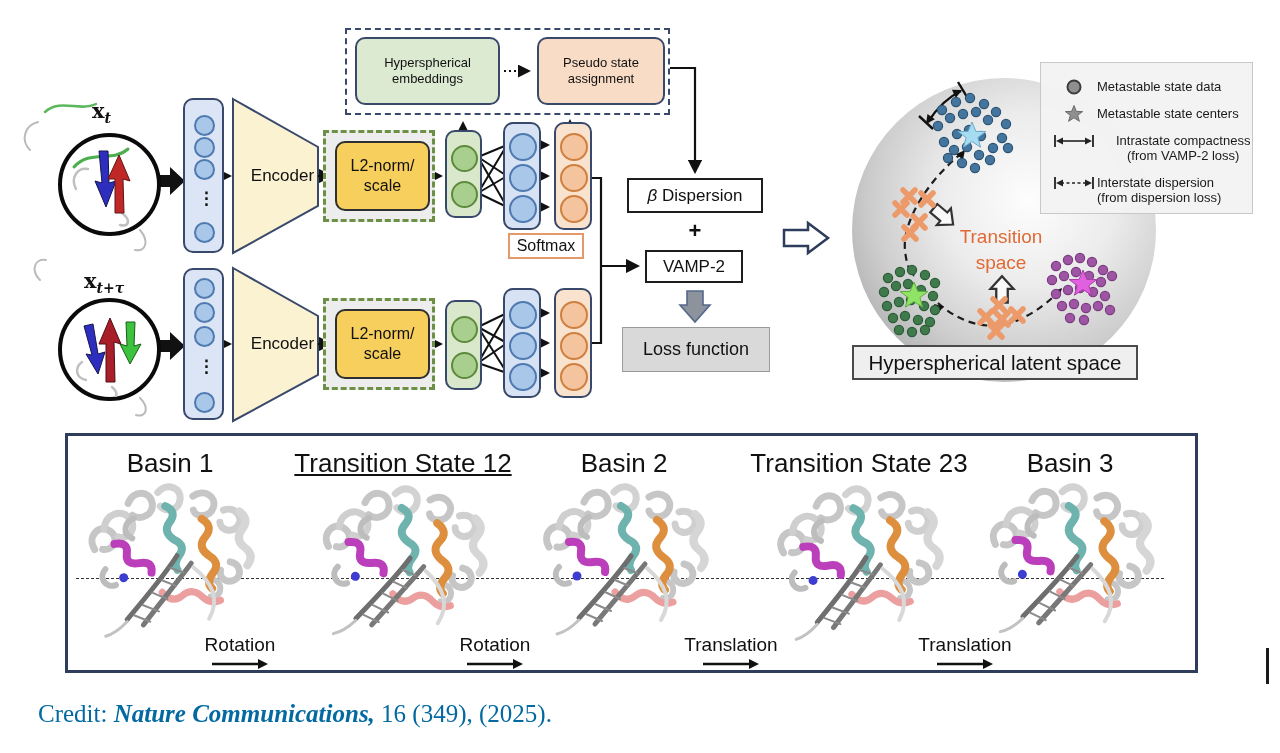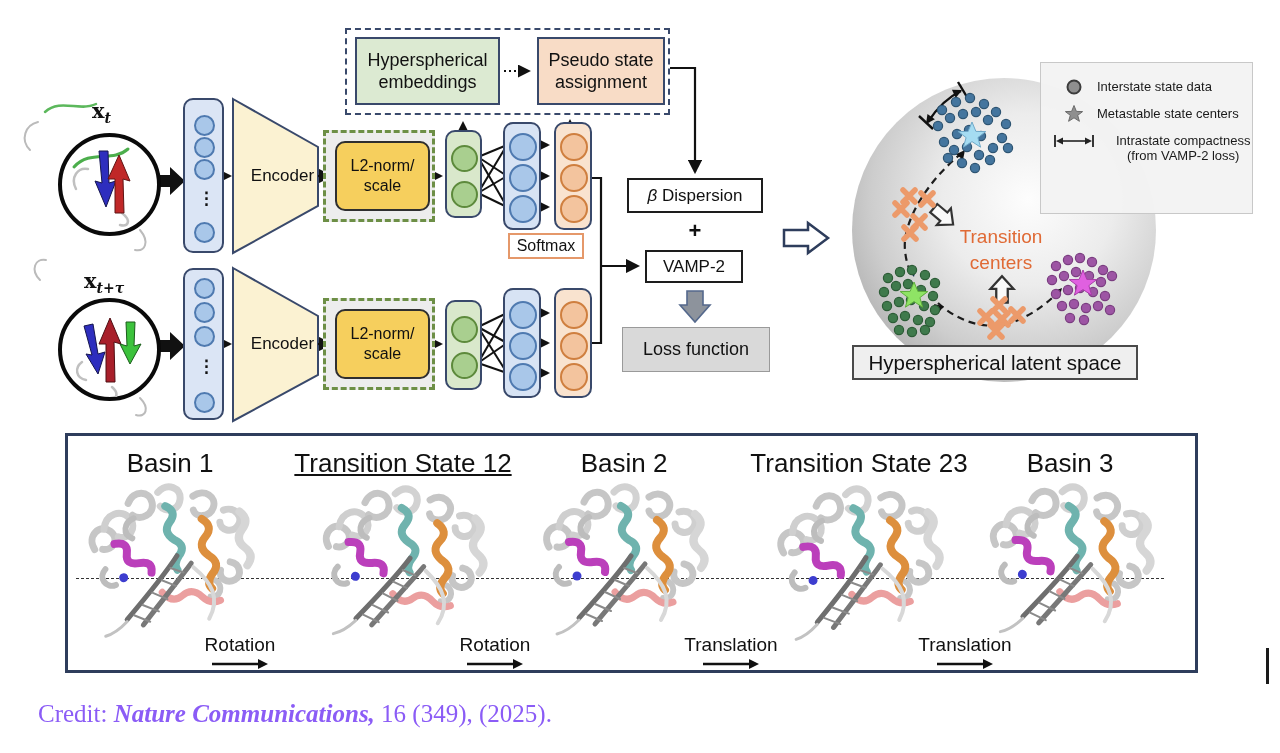--- a/index.html
+++ b/index.html
@@ -8,21 +8,21 @@
   .abs{position:absolute;}
   svg{display:block;}
   .box{position:absolute;box-sizing:border-box;display:flex;align-items:center;justify-content:center;text-align:center;}
   .col{position:absolute;box-sizing:border-box;border:2px solid #39496b;border-radius:10px;}
   .node{position:absolute;border-radius:50%;box-sizing:border-box;}
   .lbl-math{font-family:"DejaVu Serif",serif;font-weight:bold;font-size:21px;}
   .lbl-math sub{font-style:italic;font-size:14px;font-weight:bold;}
   .enc-lbl{font-size:17px;margin-left:7px;}
   .l2box{background:#f6cf5d;border:2px solid #2f2f2f;border-radius:10px;font-size:16px;line-height:1.25;}
   .dashgreen{border:3px dashed #6d8f46;background:#ededed;}
-  .modbox{border-radius:0;border:2px solid #39496b;font-size:18px;line-height:1.25;}
+  .modbox{border-radius:10px;border:2px solid #39496b;font-size:13px;line-height:1.25;}
   .wbox{background:#fff;border:2px solid #1d1d1d;font-size:17px;}
   .legend-row{position:absolute;left:10px;display:flex;align-items:flex-start;}
   .legend-icon{width:46px;display:flex;justify-content:center;flex-shrink:0;padding-top:1px;}
   .legend-text{font-size:13px;line-height:1.18;color:#1a1a1a;}
   .panel-state{position:absolute;width:220px;text-align:center;font-size:26px;top:12px;}
   .panel-trans{position:absolute;width:120px;text-align:center;font-size:19px;}
   .protein{position:absolute;width:190px;height:170px;}
 </style>
 </head>
 <body>
@@ -355,34 +355,34 @@
     </div>
   <div class="box wbox" style="left:645px;top:250px;width:98px;height:33px;">
     <span>VAMP-2</span>
     </div>
   <div class="box" style="left:622px;top:327px;width:148px;height:45px;background:#d9d9d9;border:1.5px solid #9a9a9a;font-size:18px;">
     <span>Loss function</span>
     </div>
 
   <div class="abs" style="left:945px;top:224px;width:112px;text-align:center;color:#e06a35;font-size:19px;line-height:1.35;">
     <div>Transition</div>
-      <div>centers</div>
+      <div>space</div>
     </div>
   <div class="box" style="left:852px;top:345px;width:286px;height:35px;background:#efefef;border:2px solid #4a4a4a;font-size:20.5px;">
     <span>Hyperspherical latent space</span>
     </div>
 
   <div class="abs" style="left:1040px;top:62px;width:213px;height:152px;background:rgba(243,243,243,0.96);border:1px solid #c8c8c8;box-sizing:border-box;">
     <div class="legend-row" style="top:14px;">
       <span class="legend-icon">
         <svg width="18" height="18">
             <circle cx="9" cy="9" r="6.5" fill="#8f8f8f" stroke="#3c3c3c" stroke-width="2"></circle>
           </svg>
         </span>
-      <span class="legend-text" style="padding-top:2px;">Interstate state data</span>
+      <span class="legend-text" style="padding-top:2px;">Metastable state data</span>
     </div>
     <div class="legend-row" style="top:40px;">
       <span class="legend-icon">
         <svg width="20" height="20">
             <polygon points="10,1.5 12.4,7.4 18.6,7.6 13.7,11.3 15.4,17.3 10,13.8 4.6,17.3 6.3,11.3 1.4,7.6 7.6,7.4" fill="#8f8f8f" stroke="#6a6a6a" stroke-width="1"></polygon>
           </svg>
         </span>
       <span class="legend-text" style="padding-top:3px;">Metastable state centers</span>
     </div>
     <div class="legend-row" style="top:70px;gap:19px;">
@@ -390,20 +390,33 @@
         <svg width="44" height="14">
           <line x1="3" y1="1" x2="3" y2="13" stroke="#222" stroke-width="1.8"></line>
           <line x1="41" y1="1" x2="41" y2="13" stroke="#222" stroke-width="1.8"></line>
           <line x1="9" y1="7" x2="35" y2="7" stroke="#222" stroke-width="1.6"></line>
           <polygon points="4,7 11,3.5 11,10.5" fill="#222"></polygon>
             <polygon points="40,7 33,3.5 33,10.5" fill="#222"></polygon>
         </svg>
         </span>
       <span class="legend-text"><span>Intrastate compactness</span><br>
         <span style="display:inline-block;width:100%;text-align:center;">(from VAMP-2 loss)</span></span>
+    </div>
+    <div class="legend-row" style="top:112px;">
+      <span class="legend-icon">
+        <svg width="44" height="14">
+          <line x1="3" y1="1" x2="3" y2="13" stroke="#222" stroke-width="1.8"></line>
+          <line x1="41" y1="1" x2="41" y2="13" stroke="#222" stroke-width="1.8"></line>
+          <line x1="9" y1="7" x2="35" y2="7" stroke="#222" stroke-width="1.6" stroke-dasharray="3 2.5"></line>
+          <polygon points="4,7 11,3.5 11,10.5" fill="#222"></polygon>
+            <polygon points="40,7 33,3.5 33,10.5" fill="#222"></polygon>
+        </svg>
+        </span>
+      <span class="legend-text"><span>Interstate dispersion</span><br>
+        <span style="display:inline-block;width:100%;text-align:center;">(from dispersion loss)</span></span>
     </div>
   </div>
 
   <div class="abs" style="left:65px;top:433px;width:1133px;height:240px;border:3.5px solid #2e3d5c;background:#fff;box-sizing:border-box;">
     <div class="panel-state" style="left:-8px;">Basin 1</div>
     <div class="panel-state" style="left:225px;text-decoration:underline;">Transition State 12</div>
     <div class="panel-state" style="left:446px;">Basin 2</div>
     <div class="panel-state" style="left:681px;">Transition State 23</div>
     <div class="panel-state" style="left:892px;">Basin 3</div>
 
@@ -450,17 +463,17 @@
       <div>Translation</div>
       <svg width="60" height="12" style="margin:2px auto 0;">
           <line x1="2" y1="6" x2="48" y2="6" stroke="#111" stroke-width="2.5"></line>
           <polygon points="48,1 58,6 48,11" fill="#111"></polygon>
         </svg>
     </div>
   </div>
 
   <div class="abs" style="left:1266px;top:648px;width:2.5px;height:36px;background:#1a1a1a;"></div>
 
-  <div class="abs" style="left:38px;top:700px;font-family:'Liberation Serif',serif;font-size:25px;color:#8b5cf6;">
+  <div class="abs" style="left:38px;top:700px;font-family:'Liberation Serif',serif;font-size:25px;color:#0369a1;">
     <span>Credit: </span><span style="font-weight:bold;font-style:italic;">Nature Communications,</span><span> 16 (349), (2025).</span>
   </div>
 
 </div>
 
 </body></html>

